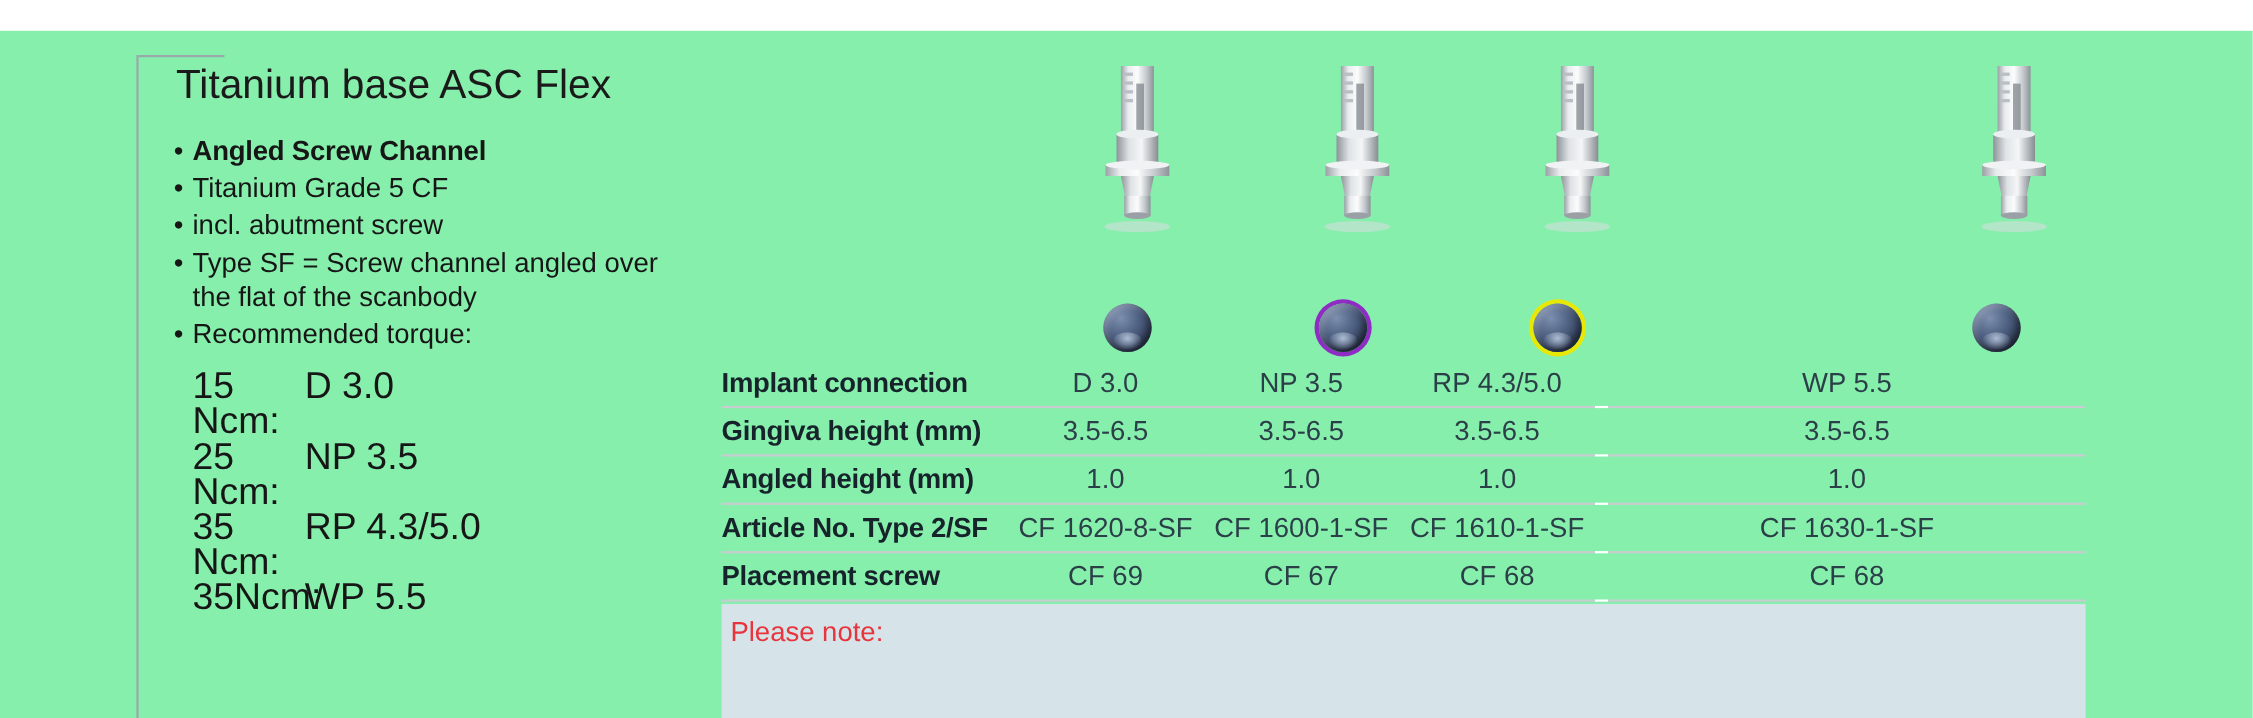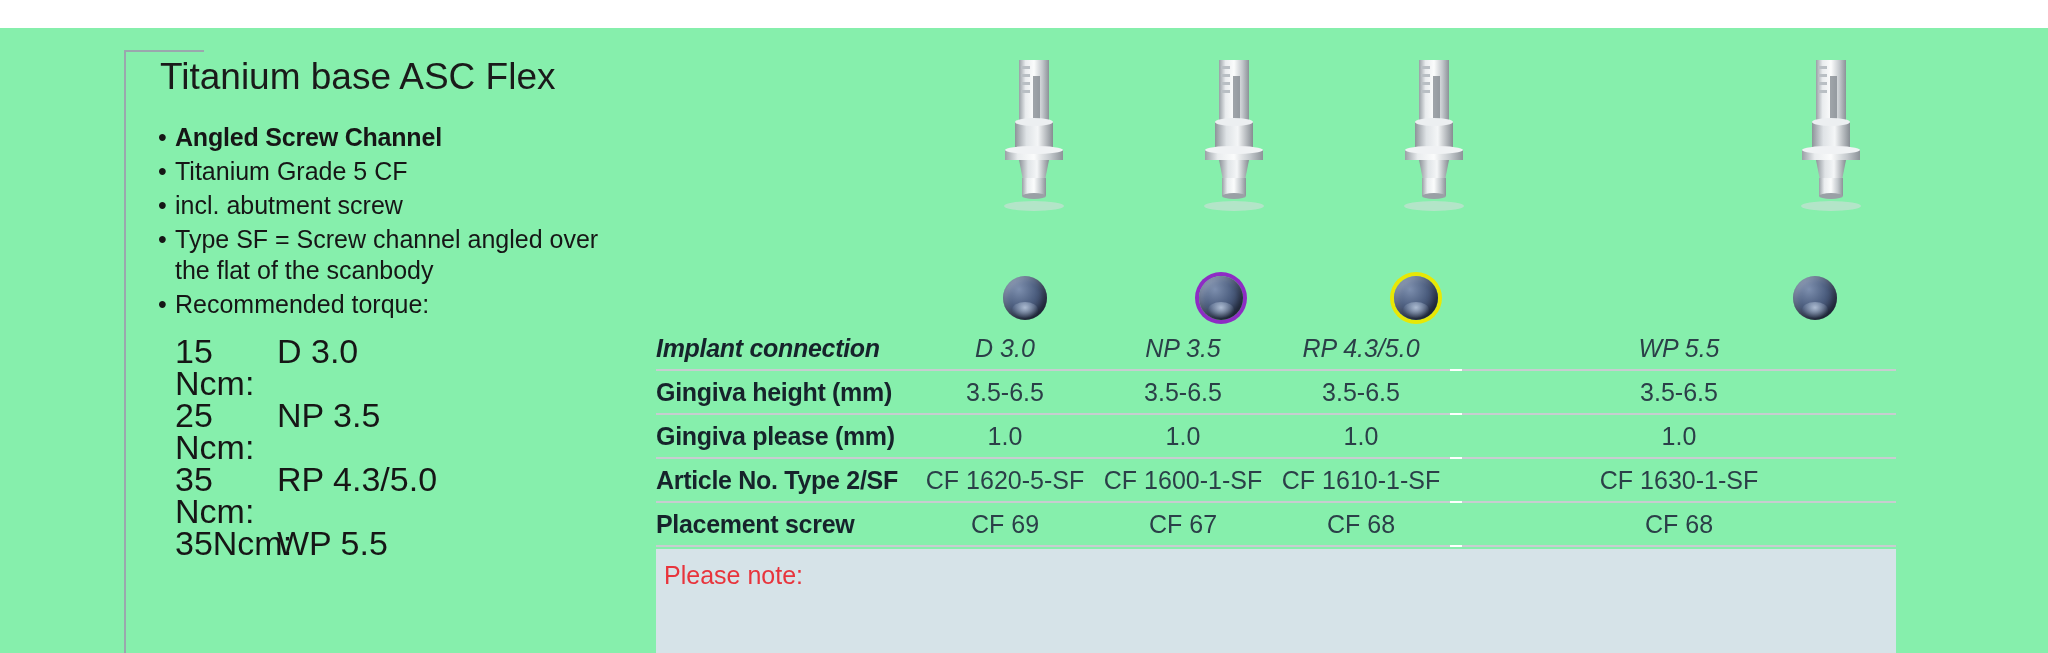--- a/index.html
+++ b/index.html
@@ -162,21 +162,21 @@
   }
   .spec-table td {
     padding: 0;
     height: 42px;
     vertical-align: middle;
     font-size: 25px;
     color: #2b3f48;
     text-align: center;
     border-bottom: 2px solid #c7cdd0;
   }
-  .spec-table tr:first-child td { border-top: none; font-style: italic; }
+  .spec-table tr:first-child td { border-top: none; }
   .spec-table td.rowlabel {
     text-align: left;
     font-weight: 700;
     color: #16232b;
     width: 260px;
     letter-spacing: -0.3px;
   }
   .spec-table td.col-a { width: 178px; }
   .spec-table td.col-b { width: 178px; }
   .spec-table td.col-c { width: 178px; }
@@ -383,30 +383,30 @@
       </tr>
       <tr>
         <td class="rowlabel">Gingiva height (mm)</td>
         <td class="col-a">3.5-6.5</td>
         <td class="col-b">3.5-6.5</td>
         <td class="col-c">3.5-6.5</td>
         <td class="gapcell"></td>
         <td class="col-d">3.5-6.5</td>
       </tr>
       <tr>
-        <td class="rowlabel">Gingiva please (mm)</td>
+        <td class="rowlabel">Angled height (mm)</td>
         <td class="col-a">1.0</td>
         <td class="col-b">1.0</td>
         <td class="col-c">1.0</td>
         <td class="gapcell"></td>
         <td class="col-d">1.0</td>
       </tr>
       <tr>
         <td class="rowlabel">Article No. Type 2/SF</td>
-        <td class="col-a">CF 1620-5-SF</td>
+        <td class="col-a">CF 1620-8-SF</td>
         <td class="col-b">CF 1600-1-SF</td>
         <td class="col-c">CF 1610-1-SF</td>
         <td class="gapcell"></td>
         <td class="col-d">CF 1630-1-SF</td>
       </tr>
       <tr>
         <td class="rowlabel">Placement screw</td>
         <td class="col-a">CF 69</td>
         <td class="col-b">CF 67</td>
         <td class="col-c">CF 68</td>

